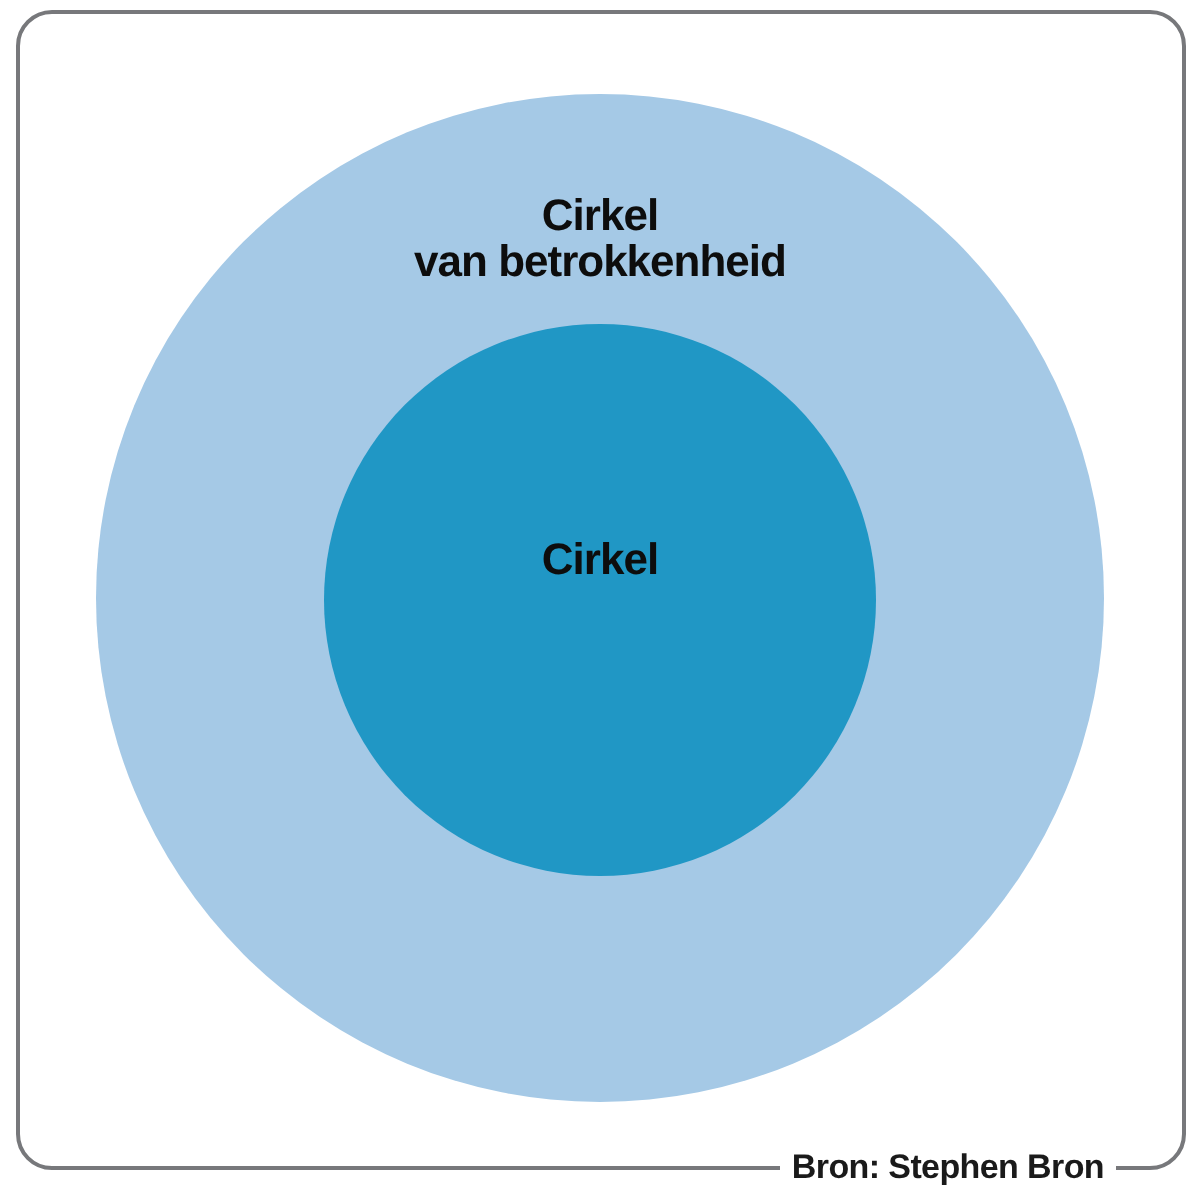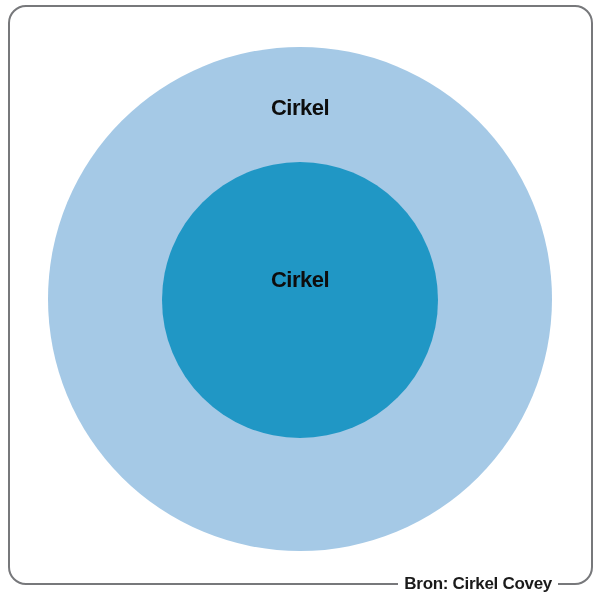--- a/index.html
+++ b/index.html
@@ -72,19 +72,20 @@
 <body>
 
 <div class="frame" style="border-color: rgb(119, 120, 123);"></div>
 
 <div class="circle outer-circle" style="background: rgb(165, 201, 230);"></div>
 
 <div class="circle inner-circle" style="background: rgb(32, 151, 197);"></div>
 
 <div class="label outer-label" style="color: rgb(13, 13, 13);">
   <span>Cirkel</span>
+  <span>van betrokkenheid</span>
 </div>
 
 <div class="label inner-label" style="color: rgb(13, 13, 13);">
   <span>Cirkel</span>
 </div>
 
-<div class="source">Bron: Cirkel Covey</div>
+<div class="source">Bron: Stephen Bron</div>
 
 </body></html>

